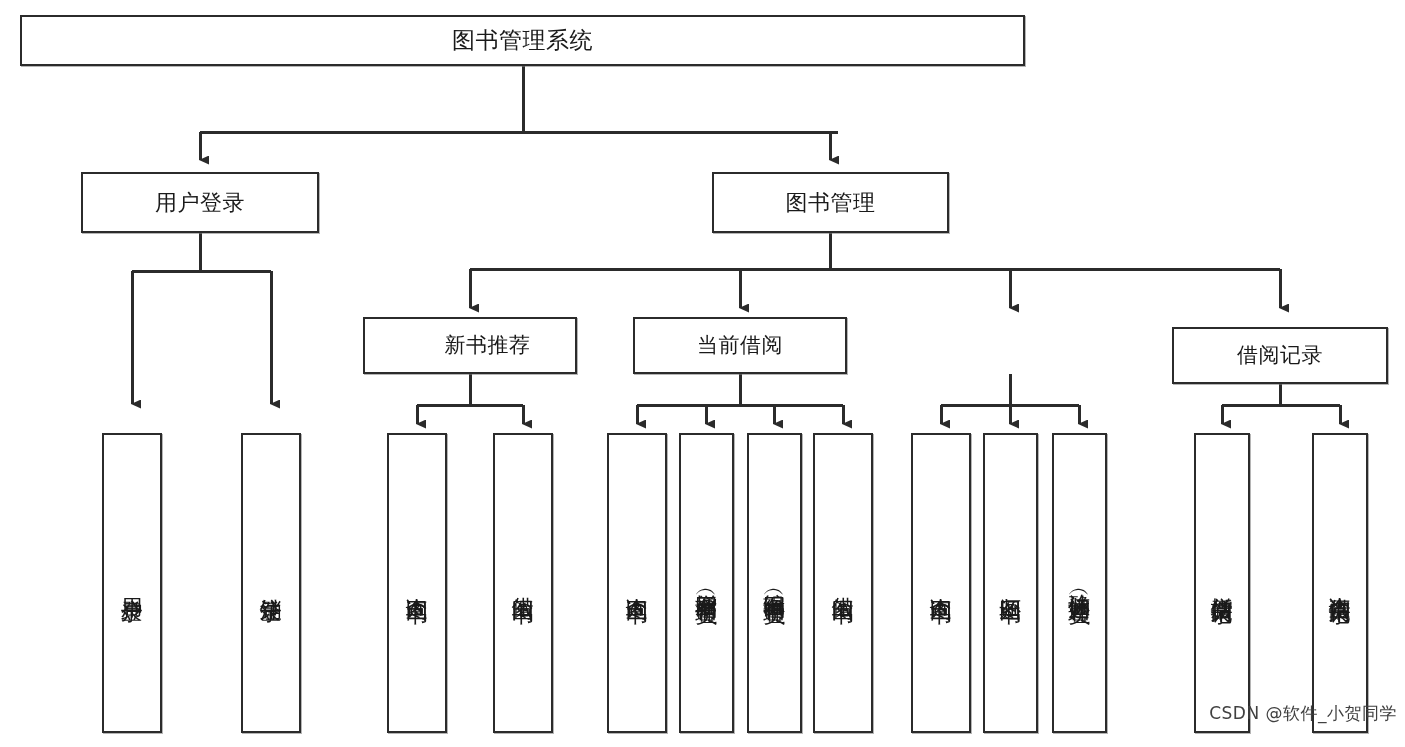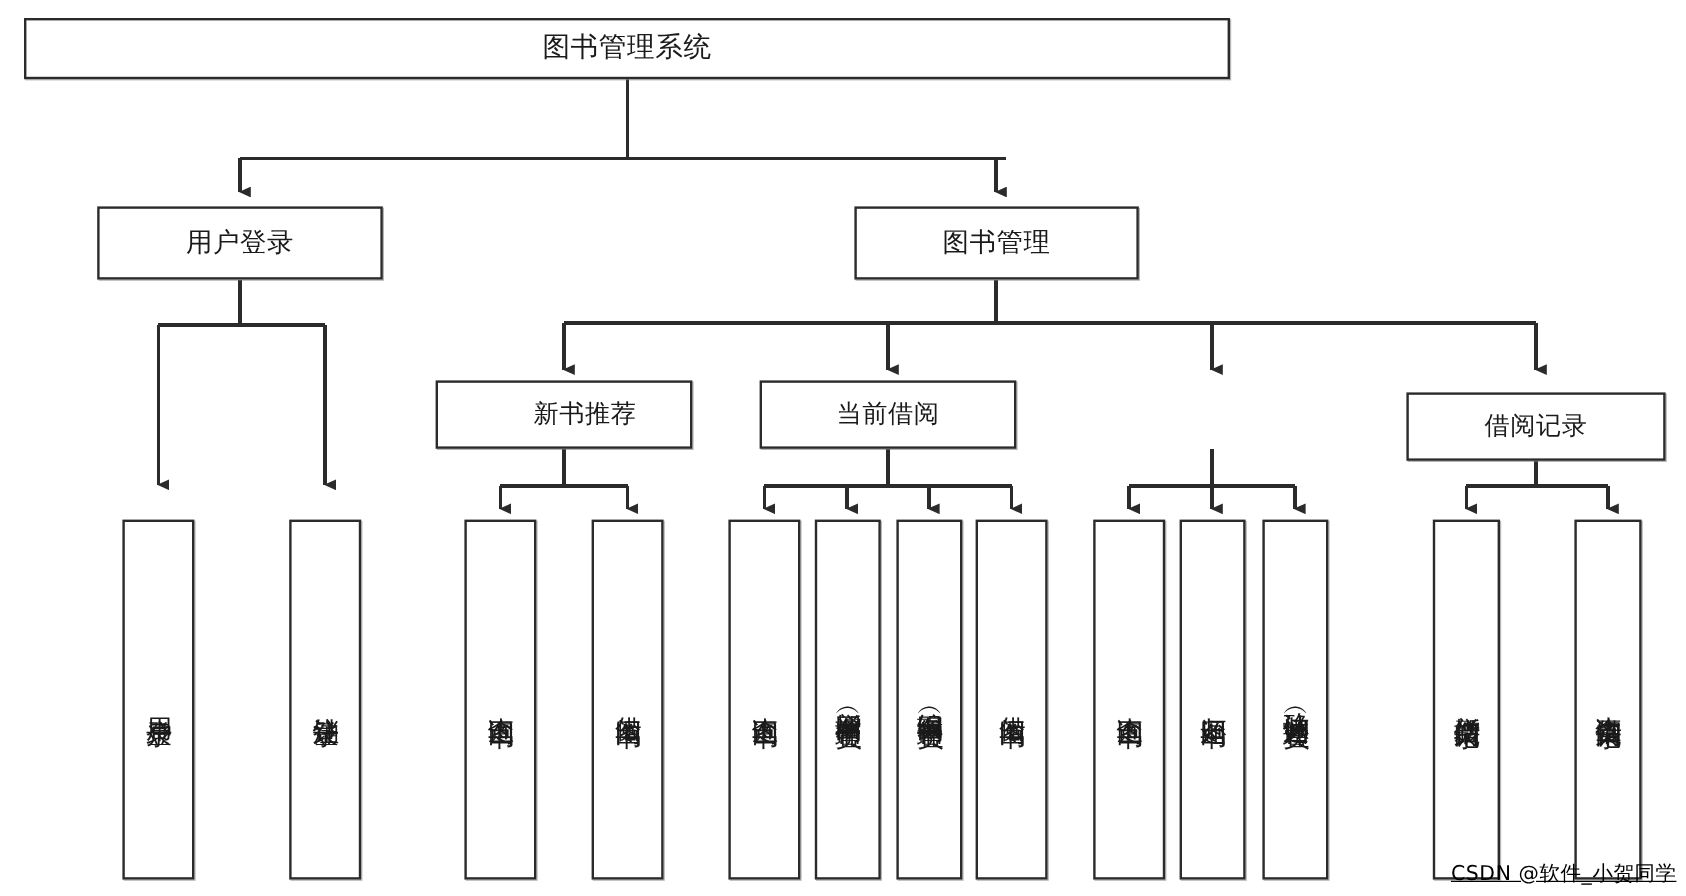--- a/index.html
+++ b/index.html
@@ -57,26 +57,25 @@
     text-orientation: upright;
     font-size: 22px;
     line-height: 1.15;
     letter-spacing: 1.5px;
     white-space: normal;
     max-height: 100%;
   }
   #watermark {
     position: absolute;
     right: 8px;
-    bottom: 8px;
+    bottom: 22px;
     font-size: 17px;
-    color: #000000;
+    color: #404040;
     letter-spacing: 0.5px;
     white-space: nowrap;
-    text-decoration: underline;
   }
 </style>
 </head>
 <body>
 
 <div id="diagram-canvas">
 
   <svg id="connector-layer" viewBox="0 0 1405 747" width="1405" height="747" xmlns="http://www.w3.org/2000/svg">
     <defs>
       <marker id="arrowhead" markerWidth="9" markerHeight="10" refX="4.5" refY="9" orient="auto" markerUnits="userSpaceOnUse">

